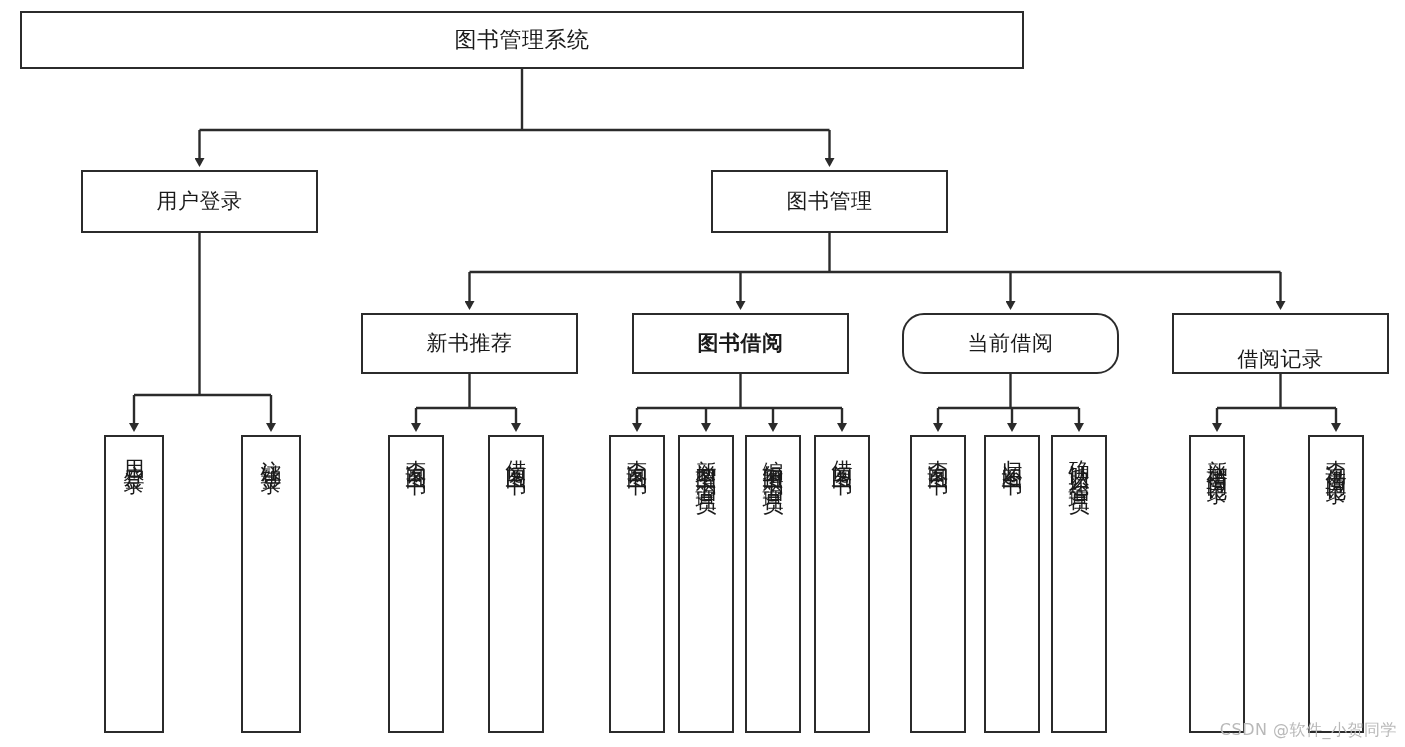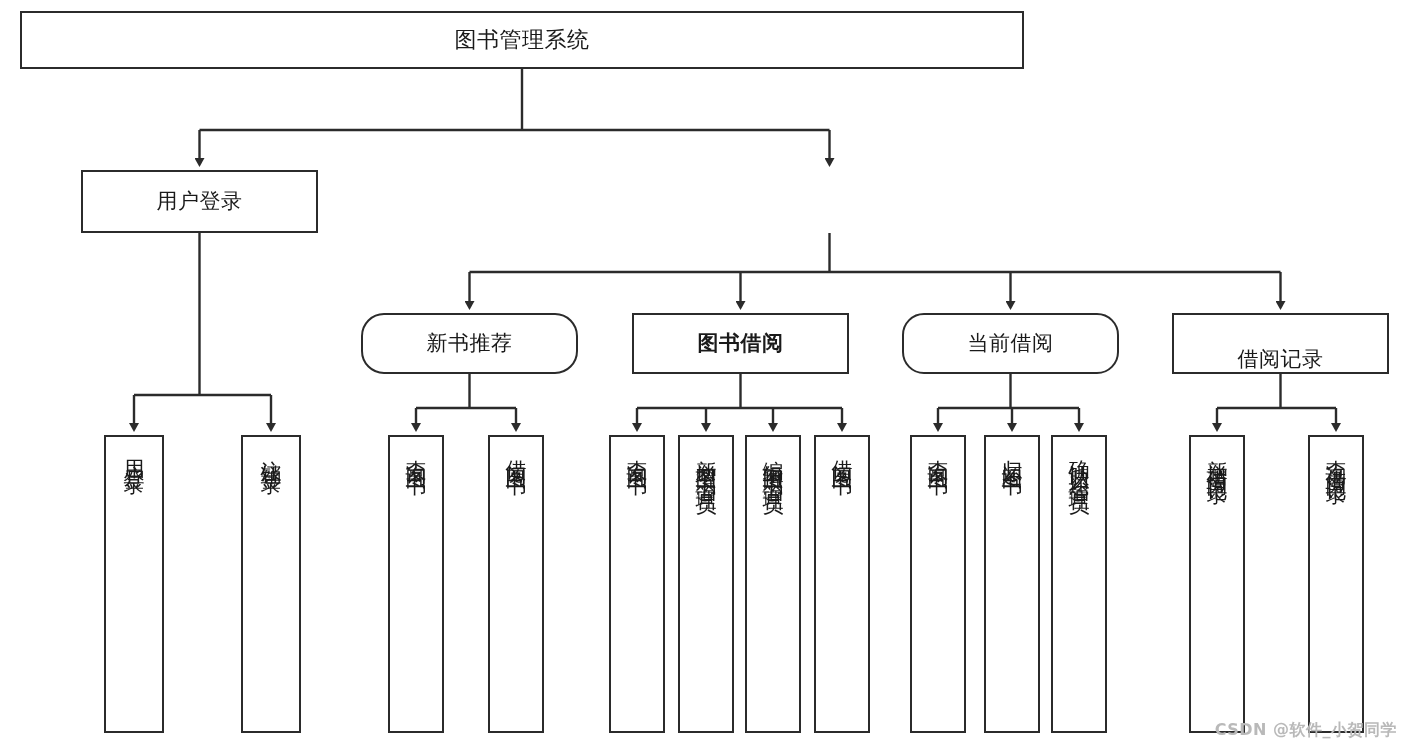--- a/index.html
+++ b/index.html
@@ -59,21 +59,20 @@
   .node-root .label { font-size: 22px; }
   .watermark {
     position: absolute;
     right: 8px;
     bottom: 6px;
     font-size: 16px;
     color: #b9b9b9;
     letter-spacing: 0.5px;
     white-space: nowrap;
     font-family: "DejaVu Sans", "Liberation Sans", sans-serif;
-    font-weight: bold;
   }
 </style>
 </head>
 <body>
 
 <div id="canvas">
 
   <svg id="edges" viewBox="0 0 1405 747" xmlns="http://www.w3.org/2000/svg">
     <defs>
       <marker id="arrowhead" markerWidth="9" markerHeight="10" refX="1" refY="5" orient="auto" markerUnits="userSpaceOnUse">
@@ -157,22 +156,25 @@
     </div>
     <div class="node node-h" style="left: 1172px; top: 313px; width: 217px; height: 61px; align-items: flex-end;">
       <span class="label">借阅记录</span>
     </div>
     <div class="node node-h" style="left: 902px; top: 313px; width: 217px; height: 61px; border-radius: 22px;">
       <span class="label">当前借阅</span>
     </div>
     <div class="node node-h" style="left: 632px; top: 313px; width: 217px; height: 61px; font-weight: bold;">
       <span class="label">图书借阅</span>
     </div>
-    <div class="node node-h" style="left: 361px; top: 313px; width: 217px; height: 61px; border-radius: 23px;">
+    <div class="node node-h" style="left: 361px; top: 313px; width: 217px; height: 61px;">
       <span class="label">新书推荐</span>
+    </div>
+    <div class="node node-h" style="left: 711px; top: 170px; width: 237px; height: 63px;">
+      <span class="label">图书管理</span>
     </div>
     <div class="node node-h" style="left: 81px; top: 170px; width: 237px; height: 63px;">
       <span class="label">用户登录</span>
     </div>
     <div class="node node-h node-root" style="left: 20px; top: 11px; width: 1004px; height: 58px;">
       <span class="label">图书管理系统</span>
     </div>
 
   <div class="watermark">CSDN @软件_小贺同学</div>
 </div>

